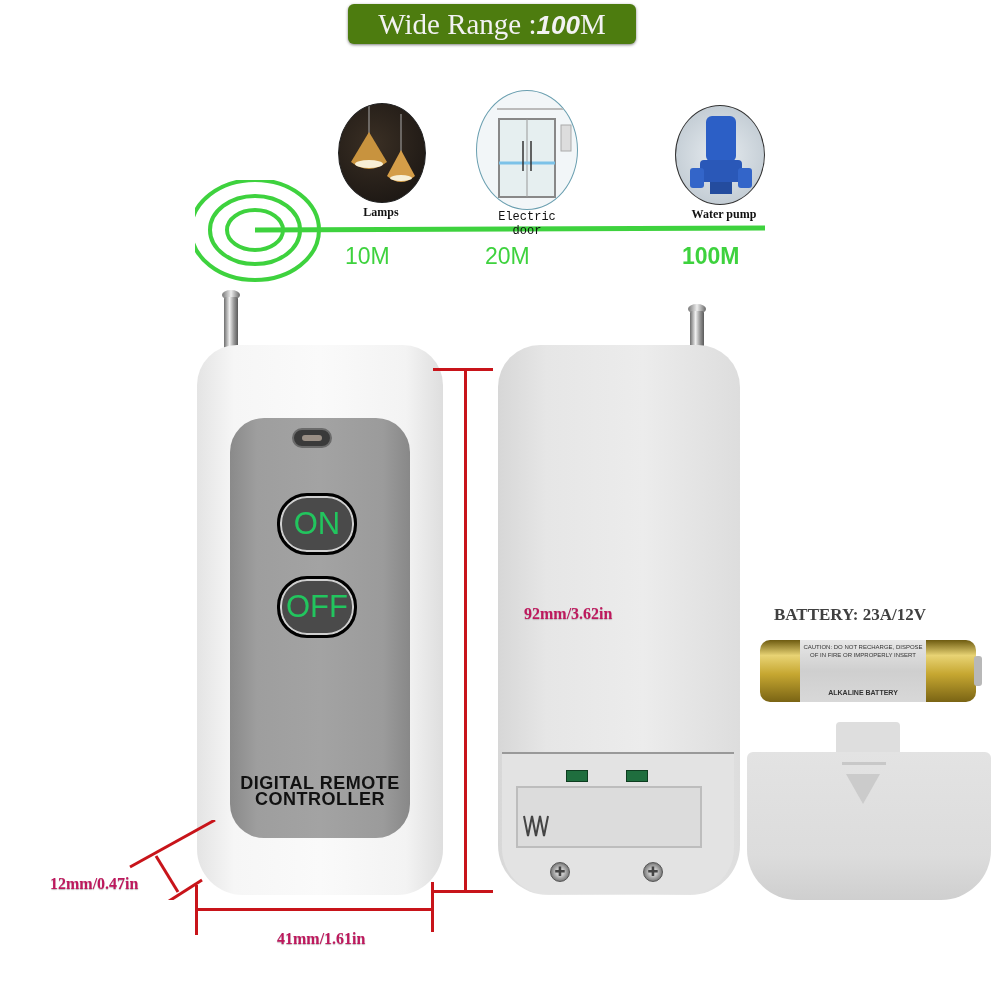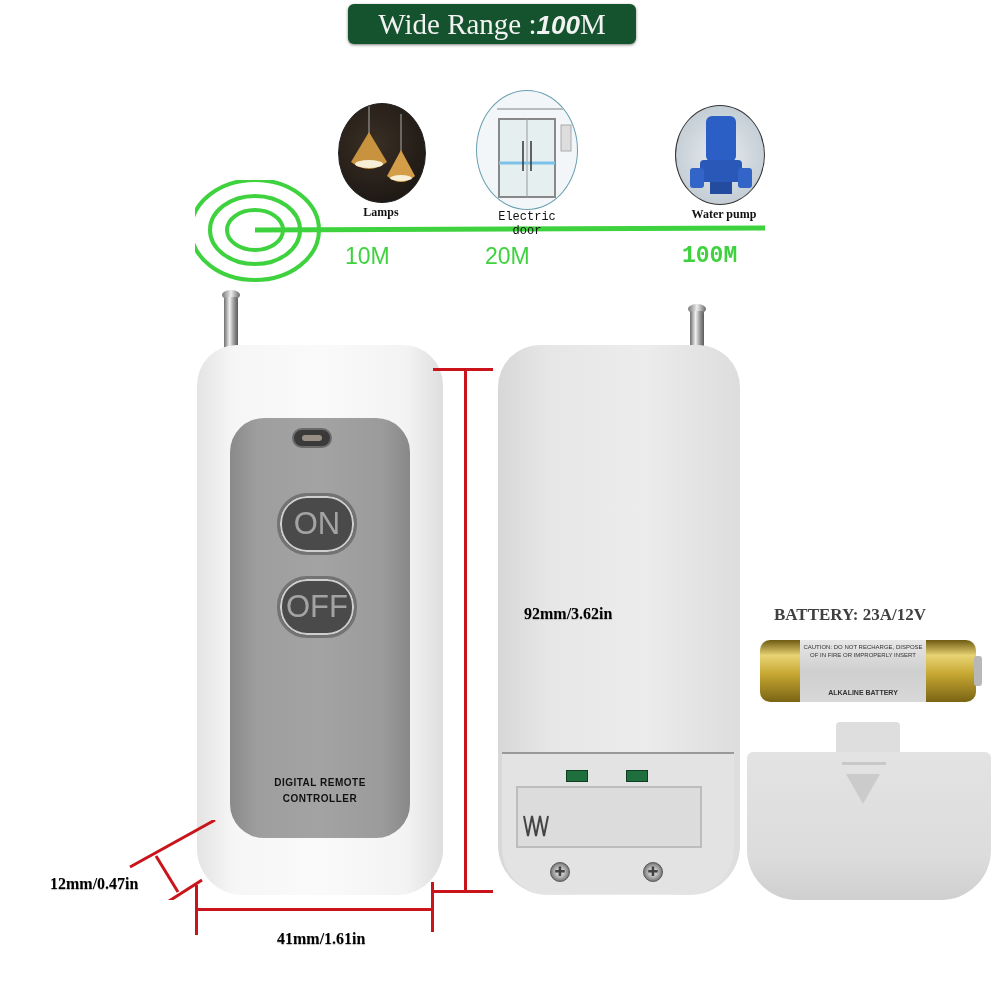--- a/index.html
+++ b/index.html
@@ -1,38 +1,38 @@
 <!DOCTYPE html>
 <html><head>
 <meta charset="utf-8">
 <style>
   html,body{margin:0;padding:0;background:#fff;}
   body{width:1000px;height:1000px;position:relative;overflow:hidden;font-family:"Liberation Serif",serif;}
   .abs{position:absolute;}
-  .title-badge{left:348px;top:4px;width:288px;height:40px;background:#14532d;border-radius:6px;box-shadow:0 1px 3px rgba(0,0,0,.5);color:#f2f2f2;font-size:29px;line-height:40px;text-align:center;font-family:"Liberation Serif",serif;}
+  .title-badge{left:348px;top:4px;width:288px;height:40px;background:#4d7c0f;border-radius:6px;box-shadow:0 1px 3px rgba(0,0,0,.5);color:#f2f2f2;font-size:29px;line-height:40px;text-align:center;font-family:"Liberation Serif",serif;}
   .title-badge .num{font-family:"Liberation Sans",sans-serif;font-style:italic;font-weight:bold;font-size:26px;}
   .title-badge .unit{font-family:"Liberation Serif",serif;}
   .device-circle{border-radius:50%;overflow:hidden;border:1px solid #6a9fb0;}
   .dev-label{font-size:12px;color:#111;text-align:center;font-family:"Liberation Serif",serif;font-weight:bold;}
   .dev-label.sans{font-family:Liberation Mono, monospace;font-weight:normal;}
   .dist-label{color:#3ed23e;font-family:"Liberation Sans",sans-serif;font-size:23px;}
   .remote-front{left:197px;top:345px;width:246px;height:550px;background:linear-gradient(90deg,#e4e4e4 0%,#f6f6f6 15%,#fafafa 50%,#f3f3f3 85%,#dedede 100%);border-radius:40px 40px 46px 46px;}
   .face{left:230px;top:418px;width:180px;height:420px;background:linear-gradient(90deg,#8a8a8a,#9e9e9e 15%,#a3a3a3 50%,#9b9b9b 85%,#888);border-radius:34px;}
   .led{left:292px;top:428px;width:40px;height:20px;border-radius:10px;background:#3a3a3a;border:2px solid #6a6a6a;box-sizing:border-box;}
   .led::after{content:"";position:absolute;left:8px;top:5px;width:20px;height:6px;border-radius:3px;background:#9a8f85;}
-  .btn{width:80px;height:62px;border-radius:30px;background:#4a4a4a;border:3px solid #737373;box-shadow:0 0 0 2px #cfcfcf inset;color:#a3a3a3;font-family:"Liberation Sans",sans-serif;font-size:31px;display:flex;align-items:center;justify-content:center;box-sizing:border-box;}
-  .brand{left:230px;top:775px;width:180px;text-align:center;font-family:"Liberation Sans",sans-serif;font-weight:bold;font-size:10px;letter-spacing:0.5px;color:#111;line-height:16px;}
+  .btn{width:80px;height:62px;border-radius:30px;background:#4a4a4a;border:3px solid #000000;box-shadow:0 0 0 2px #cfcfcf inset;color:#22c55e;font-family:"Liberation Sans",sans-serif;font-size:31px;display:flex;align-items:center;justify-content:center;box-sizing:border-box;}
+  .brand{left:230px;top:775px;width:180px;text-align:center;font-family:"Liberation Sans",sans-serif;font-weight:bold;font-size:18px;letter-spacing:0.5px;color:#111;line-height:16px;}
   .remote-back{left:498px;top:345px;width:242px;height:550px;background:linear-gradient(90deg,#d7d7d7,#e6e6e6 20%,#ececec 60%,#dddddd);border-radius:42px 42px 50px 50px;}
   .back-lower{left:502px;top:752px;width:232px;height:140px;background:#e3e3e3;border-radius:0 0 46px 46px;border-top:2px solid #999;}
   .bay{left:516px;top:786px;width:186px;height:62px;background:#dcdcdc;border:2px solid #bdbdbd;box-sizing:border-box;}
   .contact{width:20px;height:10px;background:#1f6e3e;border:1px solid #0e3d20;}
   .screw{width:20px;height:20px;border-radius:50%;background:radial-gradient(circle,#c9c9c9 30%,#7c7c7c 70%);border:1px solid #555;box-sizing:border-box;font-size:13px;line-height:18px;text-align:center;color:#444;font-family:"DejaVu Sans",sans-serif;}
   .antenna{width:14px;background:linear-gradient(90deg,#6e6e6e,#f0f0f0 40%,#9a9a9a 70%,#5a5a5a);border-radius:2px;}
   .antenna-tip{width:18px;height:10px;border-radius:50%;background:linear-gradient(90deg,#777,#eee,#666);}
-  .dim-text{font-family:"Liberation Serif",serif;font-weight:bold;font-size:16px;color:#000000;text-shadow:0 1px 1px #bbb;padding-left:24px;}
+  .dim-text{font-family:"Liberation Serif",serif;font-weight:bold;font-size:16px;color:#be185d;text-shadow:0 1px 1px #bbb;padding-left:24px;}
   .red{background:#c8141a;}
   .battery-label{font-family:"Liberation Serif",serif;font-weight:bold;font-size:17px;color:#404040;}
   .battery{left:760px;top:640px;width:216px;height:62px;border-radius:10px;background:linear-gradient(180deg,#6e5b10,#e8d374 25%,#c6a731 55%,#7a6414 100%);}
   .battery-wrap{left:800px;top:640px;width:126px;height:62px;background:linear-gradient(180deg,#e7e7e7,#cfcfcf 50%,#d8d8d8);font-family:"Liberation Sans",sans-serif;font-size:6px;text-align:center;color:#333;line-height:8px;padding-top:3px;box-sizing:border-box;}
   .battery-nub{left:974px;top:656px;width:8px;height:30px;background:#b8b8b8;border-radius:3px;}
   .cover{left:747px;top:752px;width:244px;height:148px;background:linear-gradient(180deg,#e3e3e3,#dcdcdc 70%,#cfcfcf);border-radius:6px 6px 50px 50px;}
   .cover-tab{left:836px;top:722px;width:64px;height:34px;background:#dedede;border-radius:4px 4px 0 0;}
   .tri{left:846px;top:774px;width:0;height:0;border-left:17px solid transparent;border-right:17px solid transparent;border-top:30px solid #cbcbcb;}
   .tri-line{left:842px;top:762px;width:44px;height:3px;background:#c8c8c8;}
 </style>
@@ -83,21 +83,21 @@
     <rect x="24" y="54" width="42" height="22" rx="4" fill="#2a58b8"></rect>
     <rect x="14" y="62" width="14" height="20" rx="3" fill="#3365c9"></rect>
     <rect x="62" y="62" width="14" height="20" rx="3" fill="#3365c9"></rect>
     <rect x="34" y="76" width="22" height="12" fill="#244c9e"></rect>
   </svg>
 </div>
 <div class="abs dev-label" style="left:676px;top:207px;width:96px;">Water pump</div>
 
 <div class="abs dist-label" style="left:345px;top:243px;">10M</div>
 <div class="abs dist-label" style="left:485px;top:243px;text-align:right;">20M</div>
-<div class="abs dist-label" style="left:682px;top:243px;font-weight:bold;font-family:Liberation Mono, monospace;">100M</div>
+<div class="abs dist-label" style="left:682px;top:243px;font-weight:bold;">100M</div>
 
 <div class="abs antenna-tip" style="left:222px;top:290px;"></div>
 <div class="abs antenna" style="left:224px;top:297px;height:52px;"></div>
 
 <div class="abs remote-front"></div>
 <div class="abs face"></div>
 <div class="abs led"></div>
 <div class="abs btn" style="left:277px;top:493px;">ON</div>
 <div class="abs btn" style="left:277px;top:576px;">OFF</div>
 <div class="abs brand">

